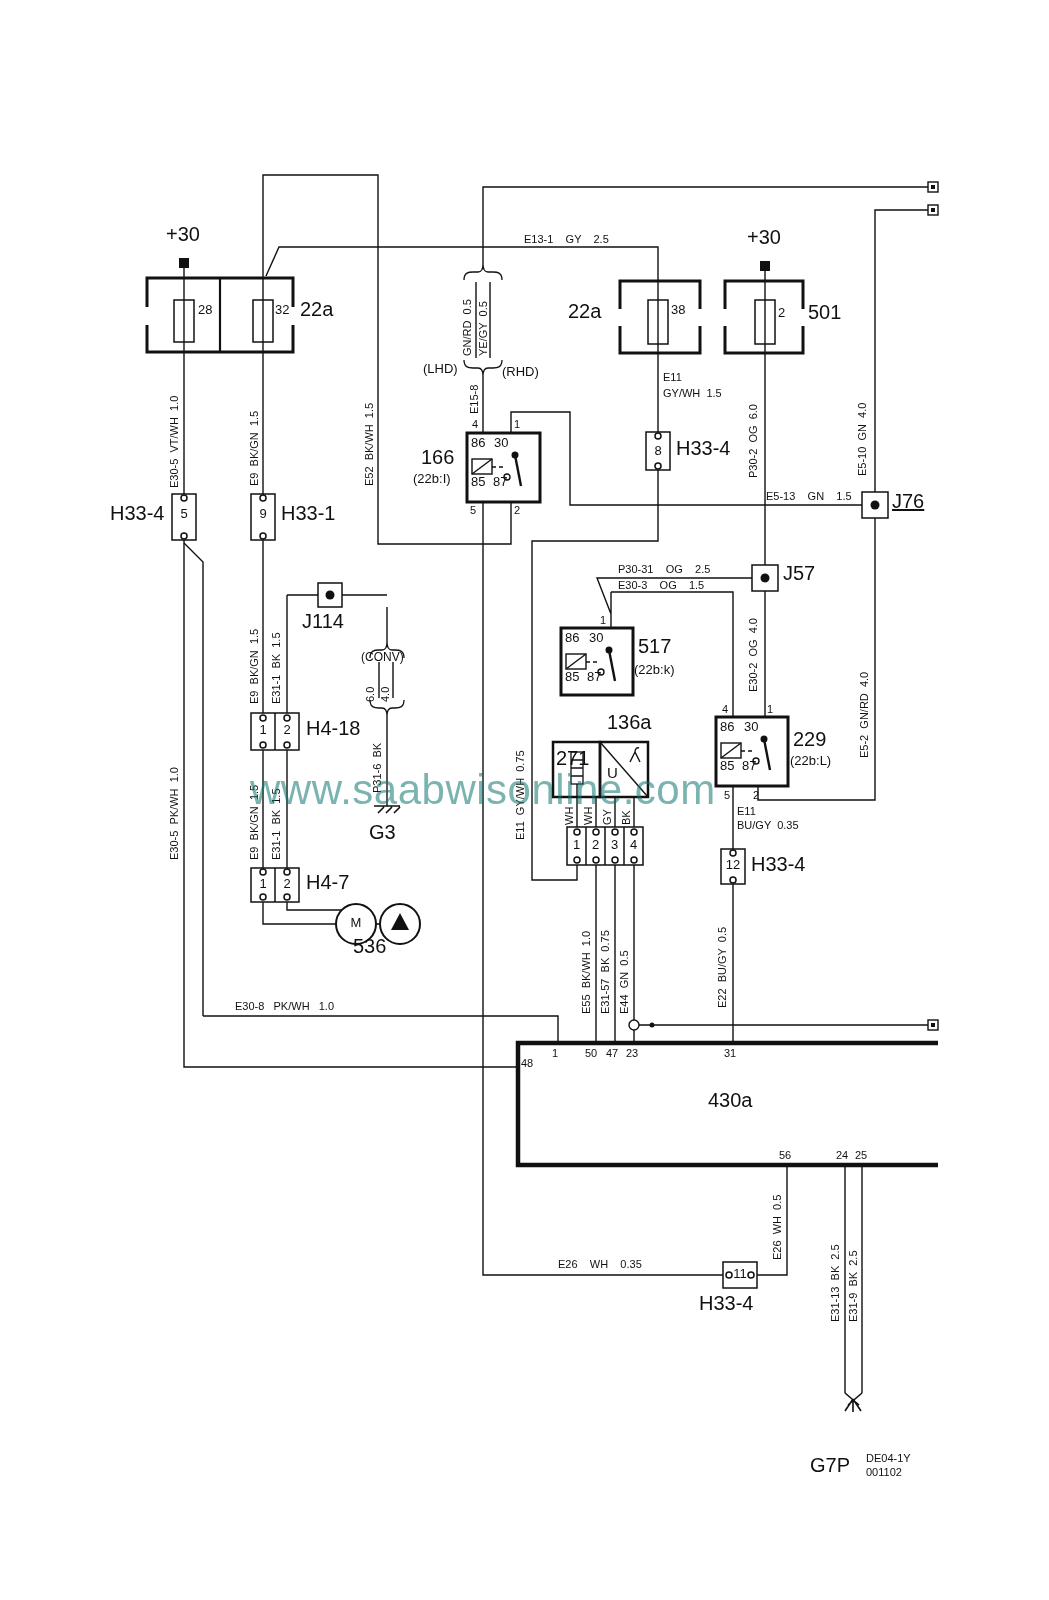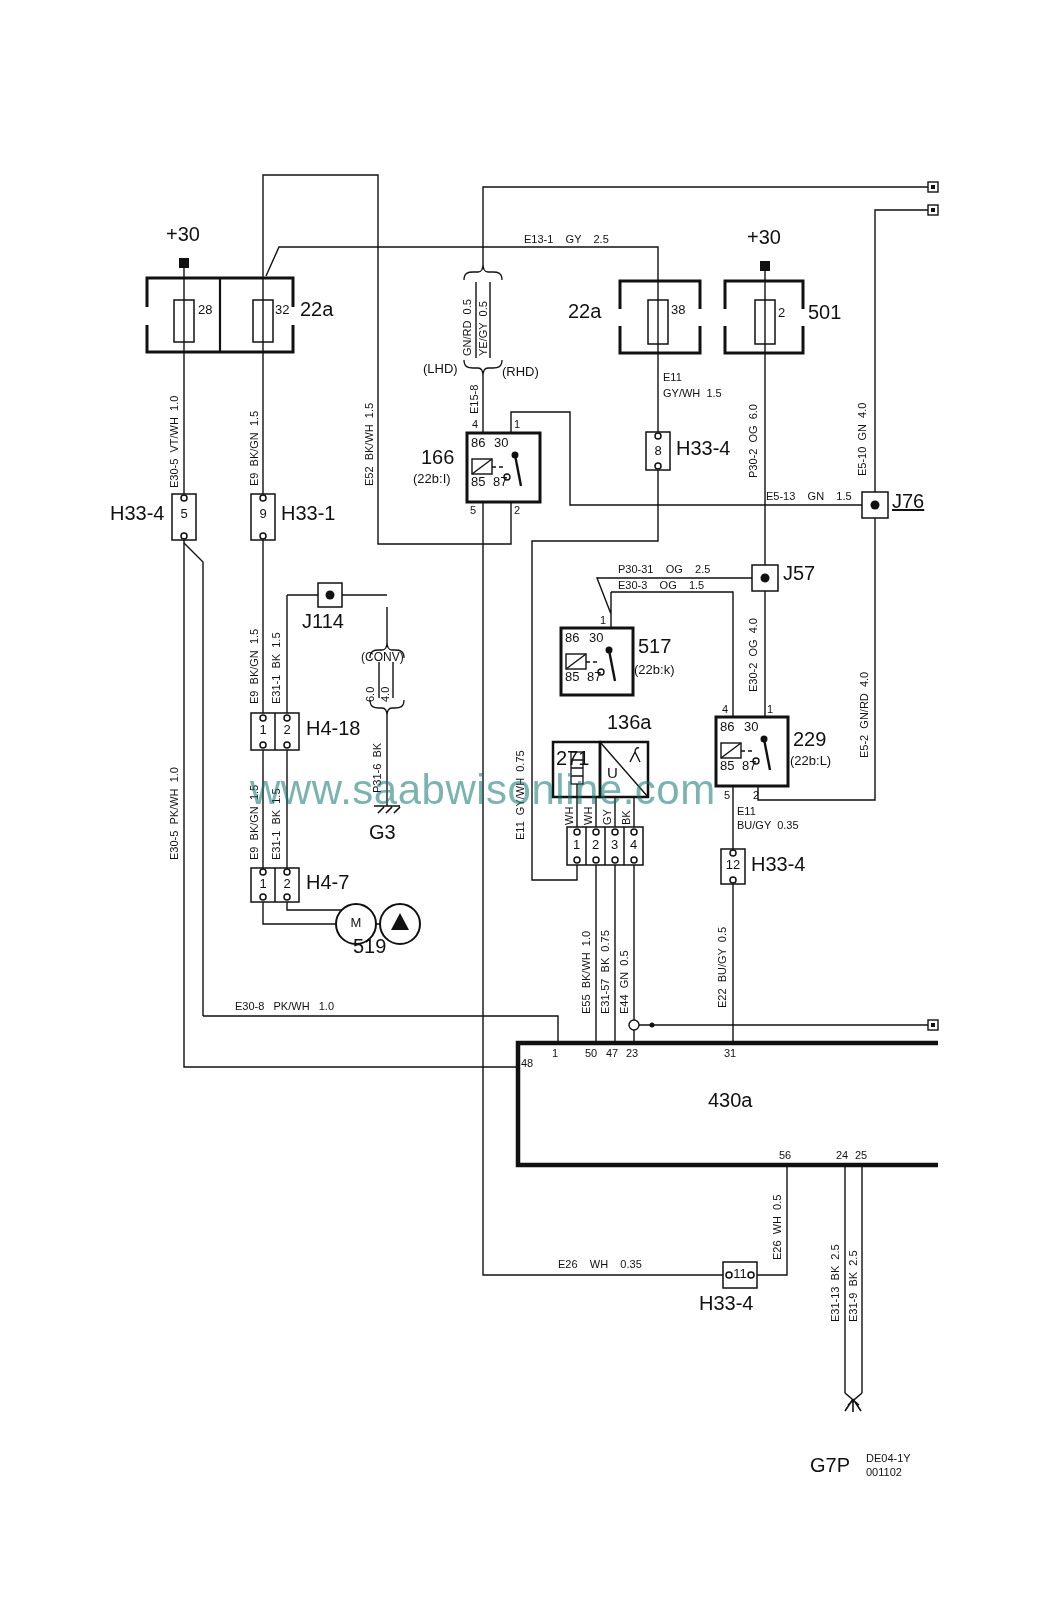--- a/index.html
+++ b/index.html
@@ -276,21 +276,21 @@
 
 <span class="pc" style="left:567px;top:838px;width:19px;">1</span>
 <span class="pc" style="left:586px;top:838px;width:19px;">2</span>
 <span class="pc" style="left:605px;top:838px;width:19px;">3</span>
 <span class="pc" style="left:624px;top:838px;width:19px;">4</span>
 
 <span class="t20" style="left:556px;top:748px;">271</span>
 <span class="t20" style="left:607px;top:712px;">136a</span>
 <span class="t13" style="left:607px;top:766px;font-size:15px;">U</span>
 <span class="pc" style="left:348px;top:916px;width:16px;">M</span>
-<span class="t20" style="left:353px;top:936px;">519</span>
+<span class="t20" style="left:353px;top:936px;">536</span>
 <span class="t20" style="left:369px;top:822px;">G3</span>
 <span class="t20" style="left:810px;top:1455px;">G7P</span>
 <span class="t20" style="left:708px;top:1090px;">430a</span>
 <span class="t11" style="left:552px;top:1047px;">1</span>
 <span class="t11" style="left:585px;top:1047px;">50</span>
 <span class="t11" style="left:606px;top:1047px;">47</span>
 <span class="t11" style="left:626px;top:1047px;">23</span>
 <span class="t11" style="left:724px;top:1047px;">31</span>
 <span class="t11" style="left:521px;top:1057px;">48</span>
 <span class="t11" style="left:779px;top:1149px;">56</span>

